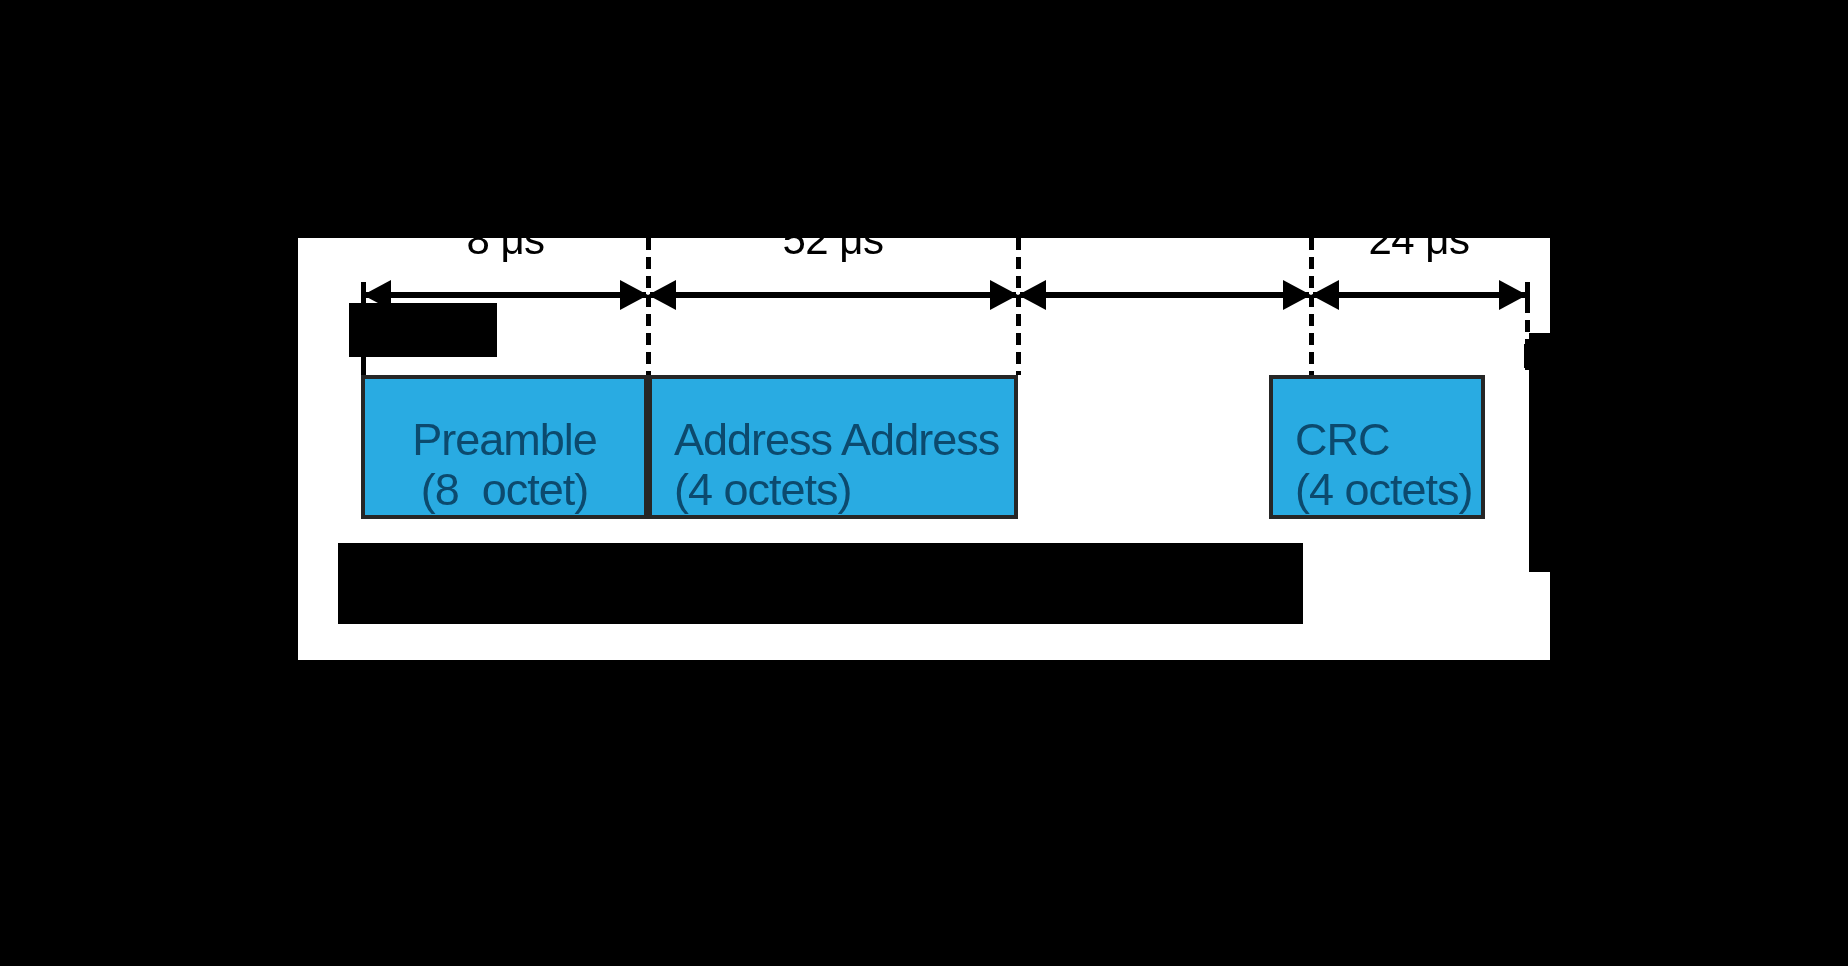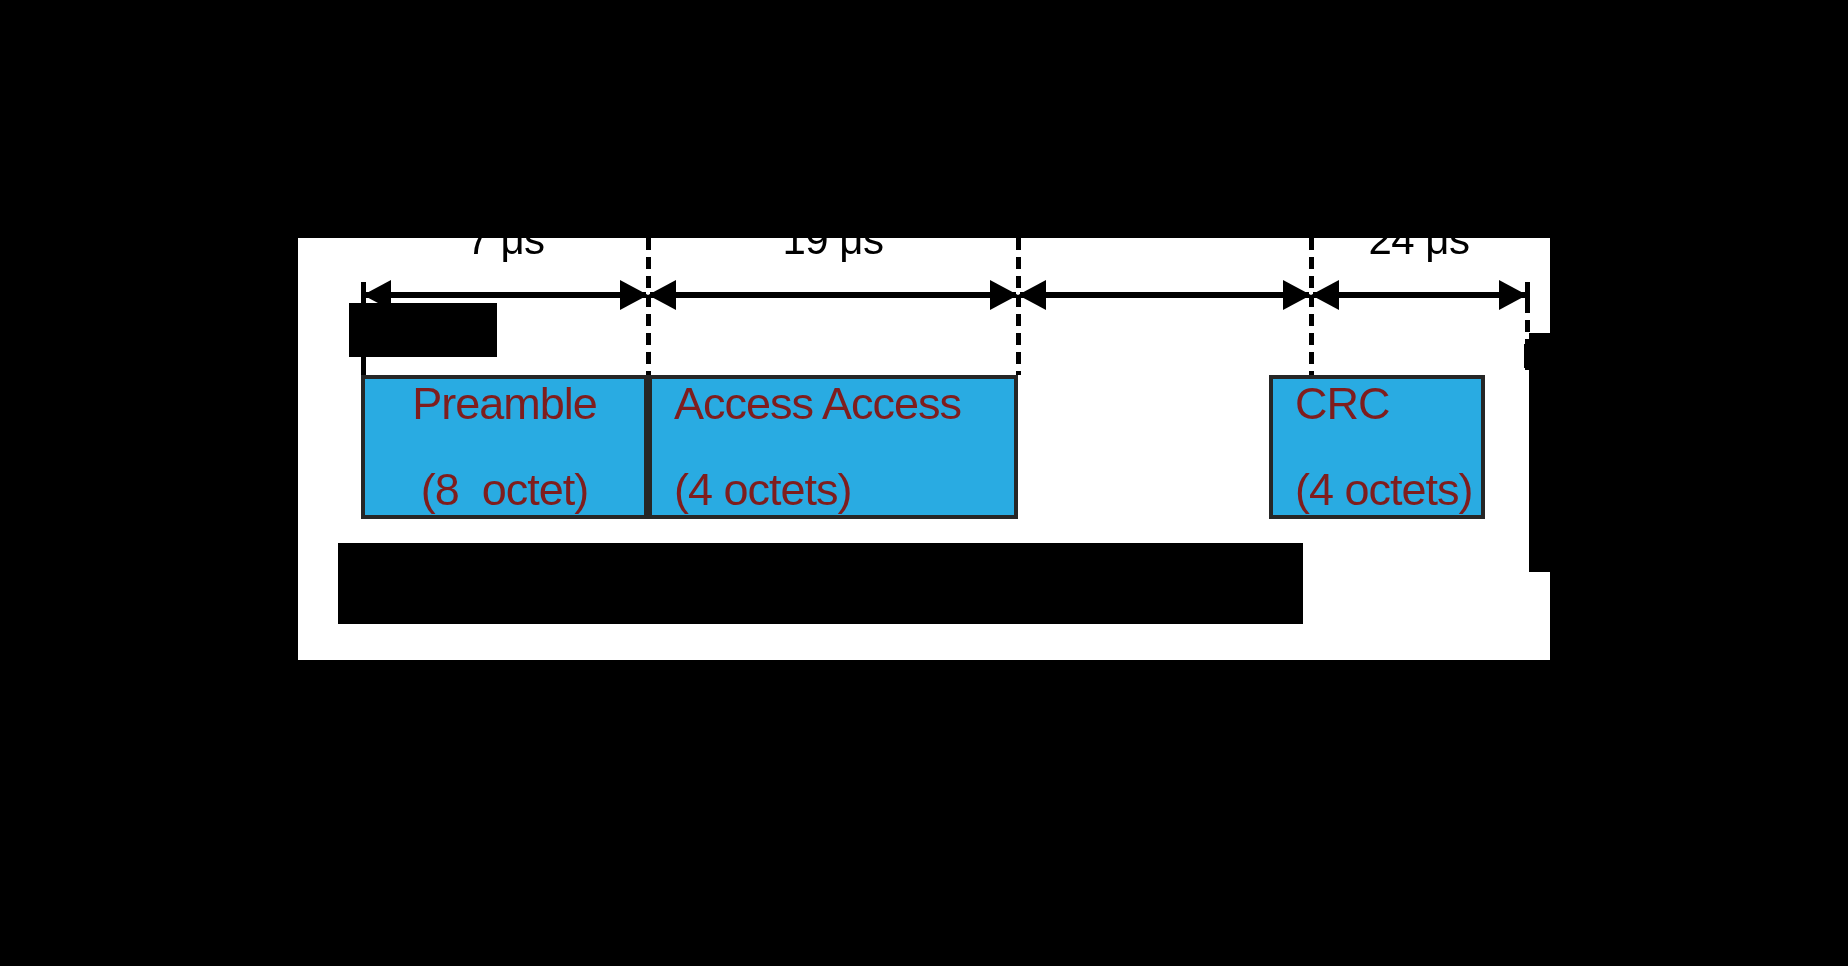--- a/index.html
+++ b/index.html
@@ -72,41 +72,41 @@
     border-bottom: 15px solid rgba(0,0,0,0);
     border-left: 28px solid #000;
   }
   
   .field-box {
     position: absolute;
     top: 137px; height: 144px;
     box-sizing: border-box;
     background: #29ABE2;
     border: 4px solid #262626;
-    color: #7f1d1d;
+    color: #0c4a6e;
     display: flex;
     flex-direction: column;
-    justify-content: space-between;
+    justify-content: flex-end;
     font-size: 45px;
     line-height: 50px;
     letter-spacing: -1px;
   }
   .field-box .line { white-space: pre; padding-left: 22px; }
   .field-box.centered .line { padding-left: 0; text-align: center; }
   
   .redacted { position: absolute; background: #000; }
 </style>
 </head>
 <body>
 
 <div class="stage">
   <div class="panel">
 
-    <div class="timing-label" style="left:207.5px">7 μs</div>
-    <div class="timing-label" style="left:535px">19 μs</div>
+    <div class="timing-label" style="left:207.5px">8 μs</div>
+    <div class="timing-label" style="left:535px">52 μs</div>
     <div class="timing-label" style="left:1121px">24 μs</div>
 
     <div class="solid-v" style="left:62.5px"></div>
     <div class="dash-v" style="left:347.5px"></div>
     <div class="dash-v" style="left:717.5px"></div>
     <div class="dash-v" style="left:1010.5px"></div>
     <div class="dash-v short" style="left:1226.5px"></div>
     <div class="tick-v" style="left:62.5px"></div>
     <div class="tick-v" style="left:1226.5px"></div>
 
@@ -129,21 +129,21 @@
       <div class="shaft"></div>
       <div class="head-l"></div>
       <div class="head-r"></div>
     </div>
 
     <div class="field-box centered" style="left:63px; width:287px">
       <div class="line">Preamble</div>
       <div class="line">(8  octet)</div>
     </div>
     <div class="field-box" style="left:350px; width:370px">
-      <div class="line">Access Access</div>
+      <div class="line">Address Address</div>
       <div class="line">(4 octets)</div>
     </div>
     <div class="field-box" style="left:971px; width:216px">
       <div class="line">CRC</div>
       <div class="line">(4 octets)</div>
     </div>
 
     <div class="redacted" style="left:51px; top:65px; width:148px; height:54px"></div>
     <div class="redacted" style="left:40px; top:305px; width:965px; height:81px"></div>
     <div class="redacted" style="left:1226px; top:106px; width:30px; height:24px"></div>

